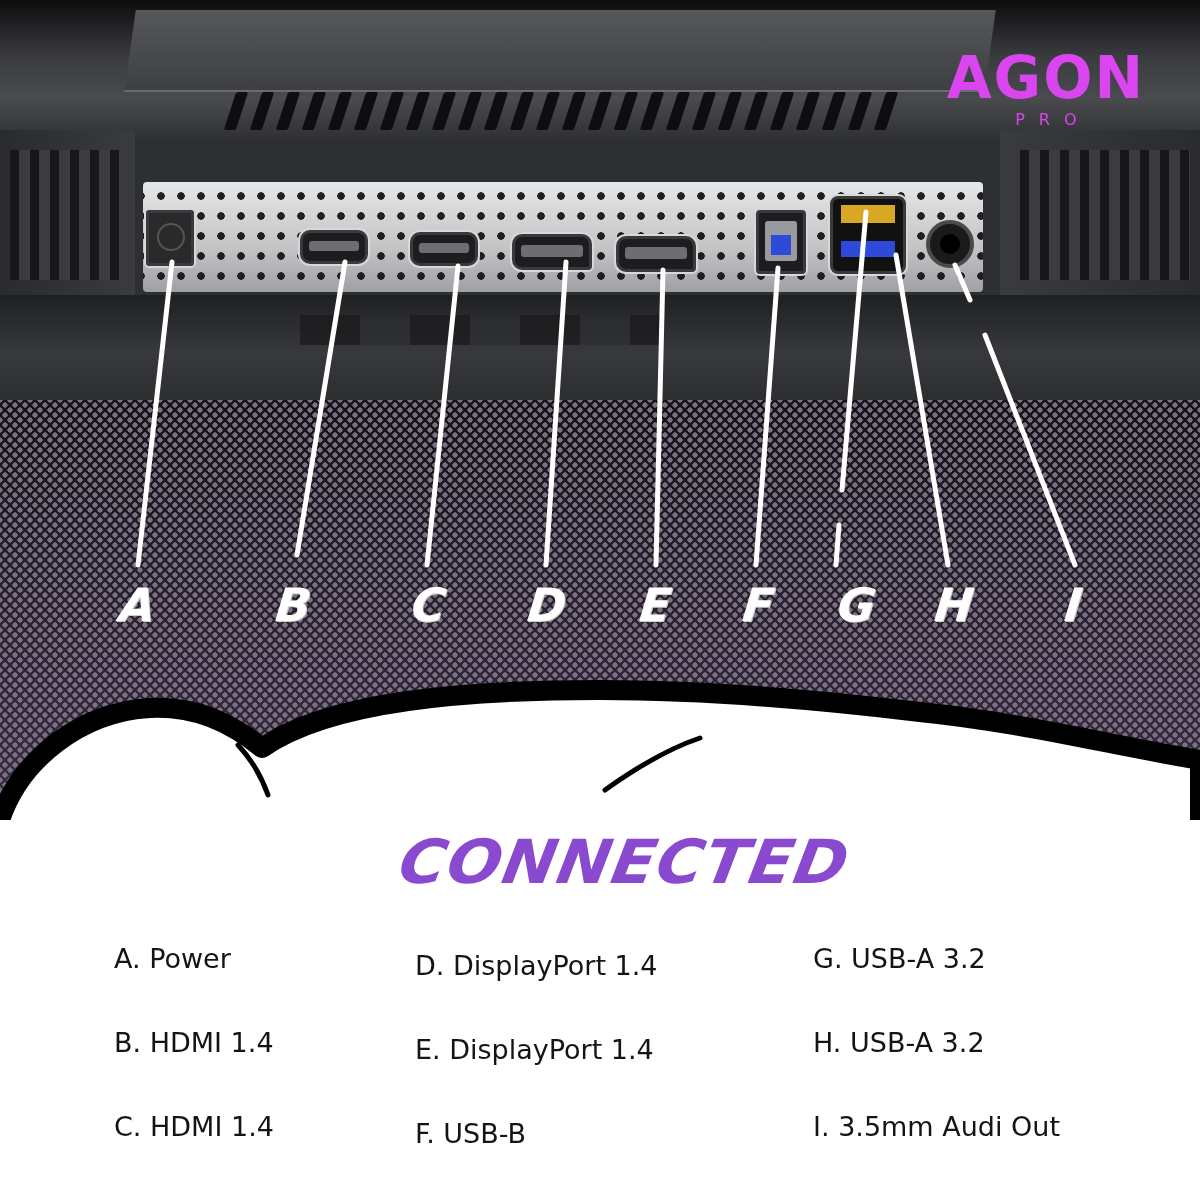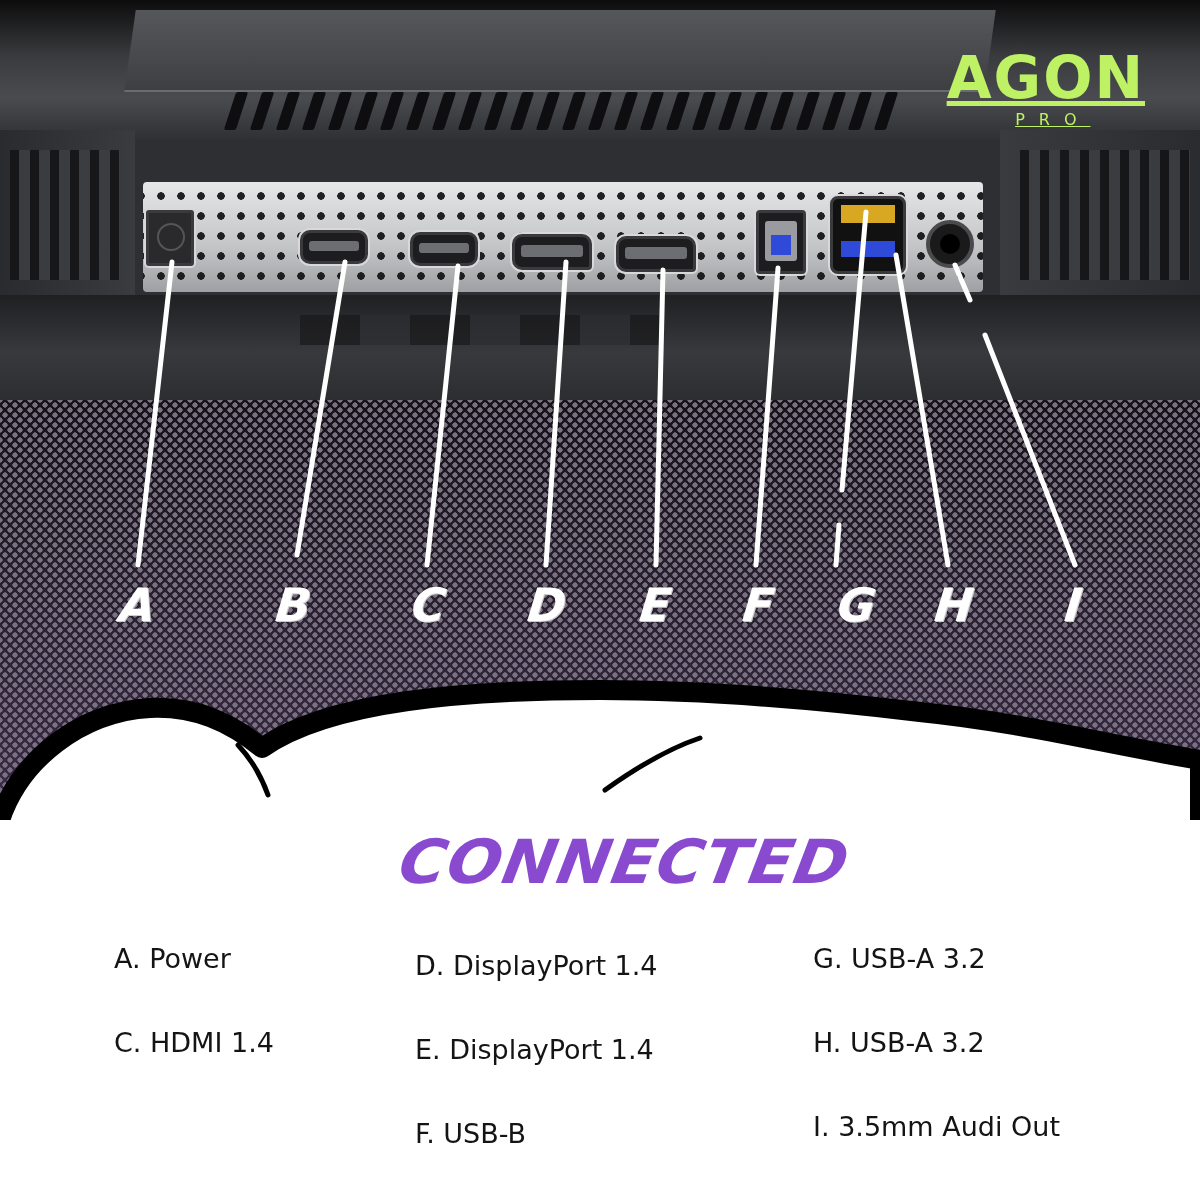--- a/index.html
+++ b/index.html
@@ -17,21 +17,21 @@
   .mon-side-l .grille { position:absolute; left:10px; top:20px; width:110px; height:130px;
     background:repeating-linear-gradient(90deg,#141416 0 9px,#3c3d41 9px 20px); opacity:.9; }
   .mon-side-r { position:absolute; right:0; top:130px; width:200px; height:170px; background:linear-gradient(90deg,#3a3b3f,#2a2b2e); }
   .mon-side-r .grille { position:absolute; left:20px; top:20px; width:170px; height:130px;
     background:repeating-linear-gradient(90deg,#141416 0 9px,#3c3d41 9px 20px); opacity:.9; }
   .mon-lower { position:absolute; left:0; top:295px; width:1200px; height:115px; background:linear-gradient(180deg,#1f2022,#38393c 50%,#2a2b2d); }
   .mon-lower .shade { position:absolute; left:300px; top:20px; width:360px; height:30px;
     background:repeating-linear-gradient(90deg,#18181a 0 60px,#2c2d30 60px 110px); opacity:.7; }
 
   
-  .logo { position:absolute; right:55px; top:48px; text-align:center; color:#bef264;text-decoration:underline; }
+  .logo { position:absolute; right:55px; top:48px; text-align:center; color:#d946ef; }
   .logo-main { font-family:"DejaVu Sans", sans-serif; font-weight:bold; font-size:58px; letter-spacing:2px; line-height:60px; }
   .logo-sub { font-family:"DejaVu Sans", sans-serif; font-size:16px; letter-spacing:14px; margin-left:14px; line-height:24px; }
 
   
   .io-panel { position:absolute; left:143px; top:182px; width:840px; height:110px;
     background:linear-gradient(180deg,#e6e7e9 0%,#c3c4c6 60%,#9fa0a3 100%); border-radius:4px; }
   .io-holes { position:absolute; inset:0;
     background-image:radial-gradient(circle,#161616 3.5px,transparent 4px);
     background-size:20px 20px; background-position:8px 4px; opacity:.95; }
   .port { position:absolute; background:#1d1d1f; border:3px solid #3a3a3c; border-radius:6px; box-shadow:0 0 0 2px #d8d8da; }
@@ -199,20 +199,21 @@
   <path d="M605,790 C640,765 670,748 700,738" stroke="#000" stroke-width="5" fill="none" stroke-linecap="round"></path>
   <rect x="0" y="820" width="1200" height="60" fill="#ffffff"></rect>
 </svg>
 
 <div class="white"></div>
 
 <div class="heading">CONNECTED</div>
 
 <div class="list col1">
   <div class="item">A. Power</div>
+  <div class="item">B. HDMI 1.4</div>
   <div class="item">C. HDMI 1.4</div>
 </div>
 <div class="list col2">
   <div class="item">D. DisplayPort 1.4</div>
   <div class="item">E. DisplayPort 1.4</div>
   <div class="item">F. USB-B</div>
 </div>
 <div class="list col3">
   <div class="item">G. USB-A 3.2</div>
   <div class="item">H. USB-A 3.2</div>

